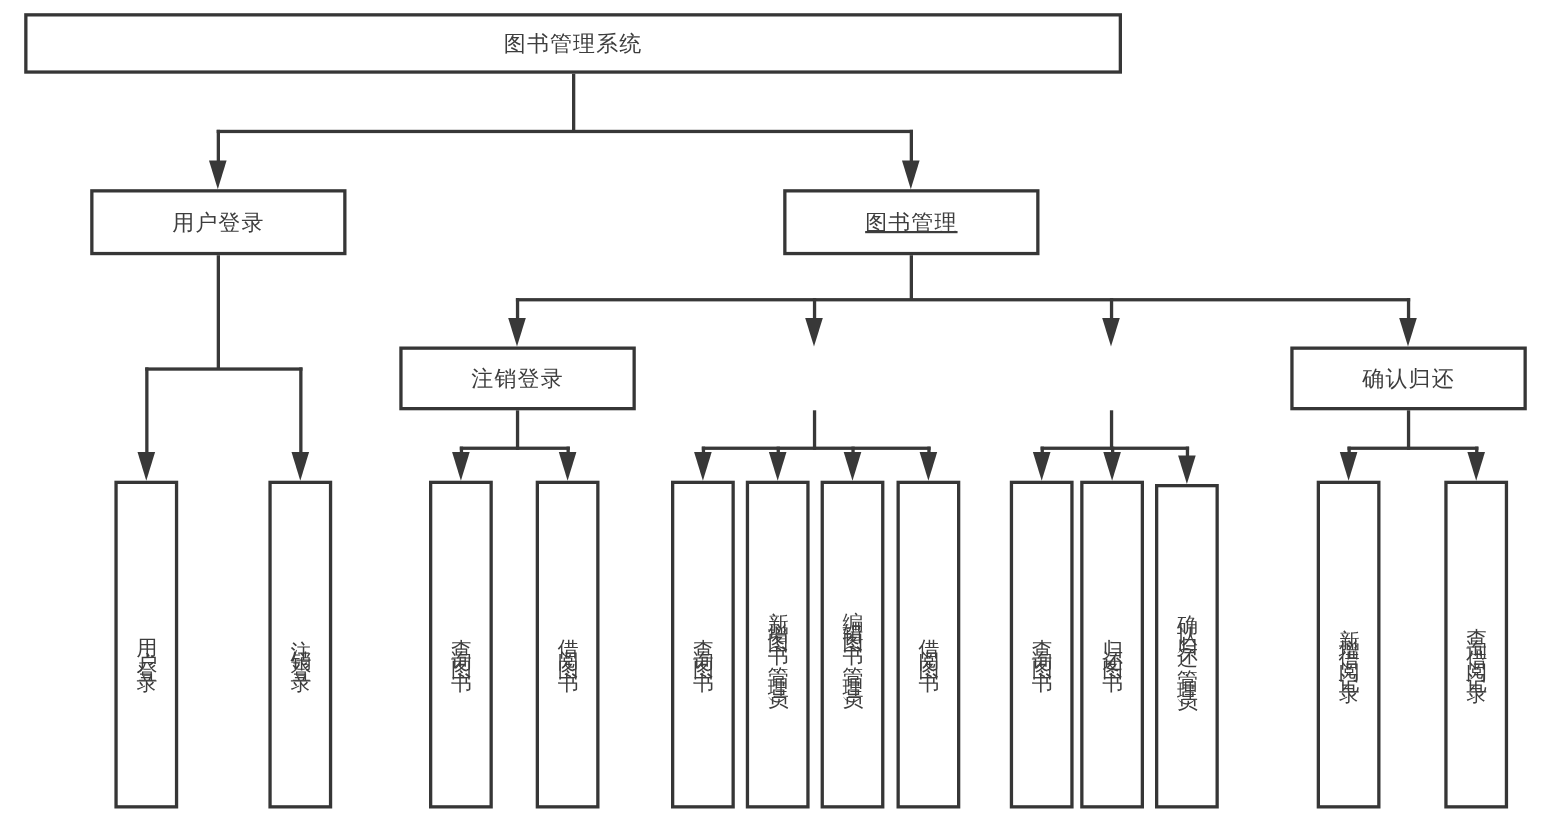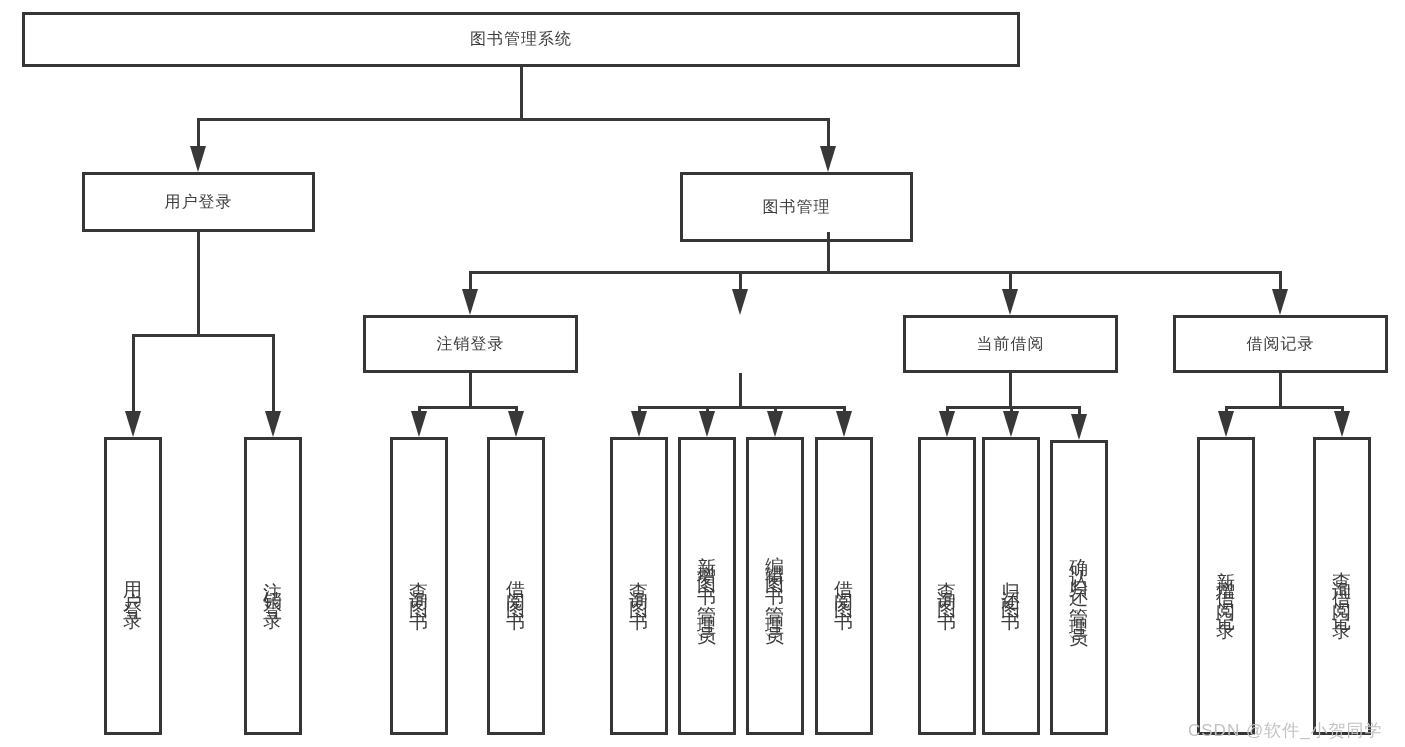--- a/index.html
+++ b/index.html
@@ -13,21 +13,21 @@
   .box{
     position:absolute;
     box-sizing:border-box;
     border:3px solid #363636;
     background:#ffffff;
     color:#3d3d3d;
     display:flex;
     align-items:center;
     justify-content:center;
   }
-  .hbox{font-size:16px;letter-spacing:1px;}
+  .hbox{font-size:20px;letter-spacing:1px;}
   .leaf{font-size:19px;}
   .vtext{
     writing-mode:vertical-rl;
     text-orientation:mixed;
     letter-spacing:10px;
     line-height:1;
     white-space:nowrap;
   }
   .vline{position:absolute;width:3px;background:#383838;}
   .hline{position:absolute;height:3px;background:#383838;}
@@ -48,28 +48,27 @@
 </style>
 </head>
 <body>
 
 <div class="canvas">
 
   <div class="box hbox" style="left:22px;top:12px;width:998px;height:55px;">图书管理系统</div>
 
   <div class="box hbox" style="left:82px;top:172px;width:233px;height:60px;">用户登录</div>
 
-  <div class="box hbox" style="left:680px;top:172px;width:233px;height:70px;">图书管理</div>
+  <div class="box hbox" style="left:712px;top:172px;width:233px;height:60px;text-decoration:underline;">图书管理</div>
 
   <div class="box hbox" style="left:363px;top:315px;width:215px;height:58px;">注销登录</div>
 
 
-  <div class="box hbox" style="left:903px;top:315px;width:215px;height:58px;">当前借阅</div>
 
-  <div class="box hbox" style="left:1173px;top:315px;width:215px;height:58px;">借阅记录</div>
+  <div class="box hbox" style="left:1173px;top:315px;width:215px;height:58px;">确认归还</div>
 
   <div class="box leaf" style="left:104px;top:437px;width:58px;height:298px;">
     <span class="vtext">用户登录</span>
   </div>
   <div class="box leaf" style="left:244px;top:437px;width:58px;height:298px;">
     <span class="vtext">注销登录</span>
   </div>
 
   <div class="box leaf" style="left:390px;top:437px;width:58px;height:298px;">
     <span class="vtext">查询图书</span>
@@ -160,15 +159,14 @@
   <div class="vline" style="left:1078px;top:406px;height:9px;"></div>
   <div class="ahead" style="left:1071px;top:414px;"></div>
 
   <div class="vline" style="left:1279px;top:373px;height:36px;"></div>
   <div class="hline" style="left:1225px;top:406px;width:119px;"></div>
   <div class="vline" style="left:1225px;top:406px;height:9px;"></div>
   <div class="ahead" style="left:1218px;top:411px;"></div>
   <div class="vline" style="left:1341px;top:406px;height:9px;"></div>
   <div class="ahead" style="left:1334px;top:411px;"></div>
 
-  <div class="watermark">CSDN @软件_小贺同学</div>
 
 </div>
 
 </body></html>

